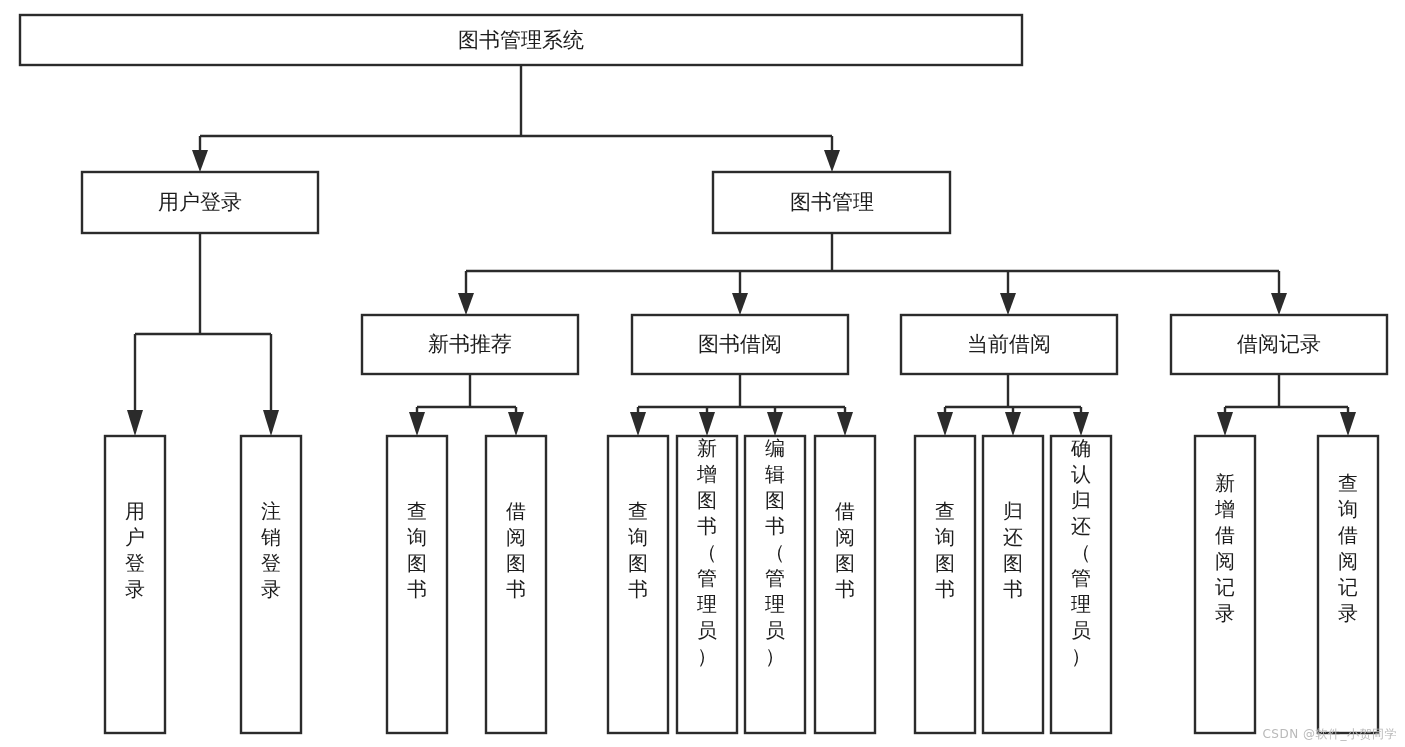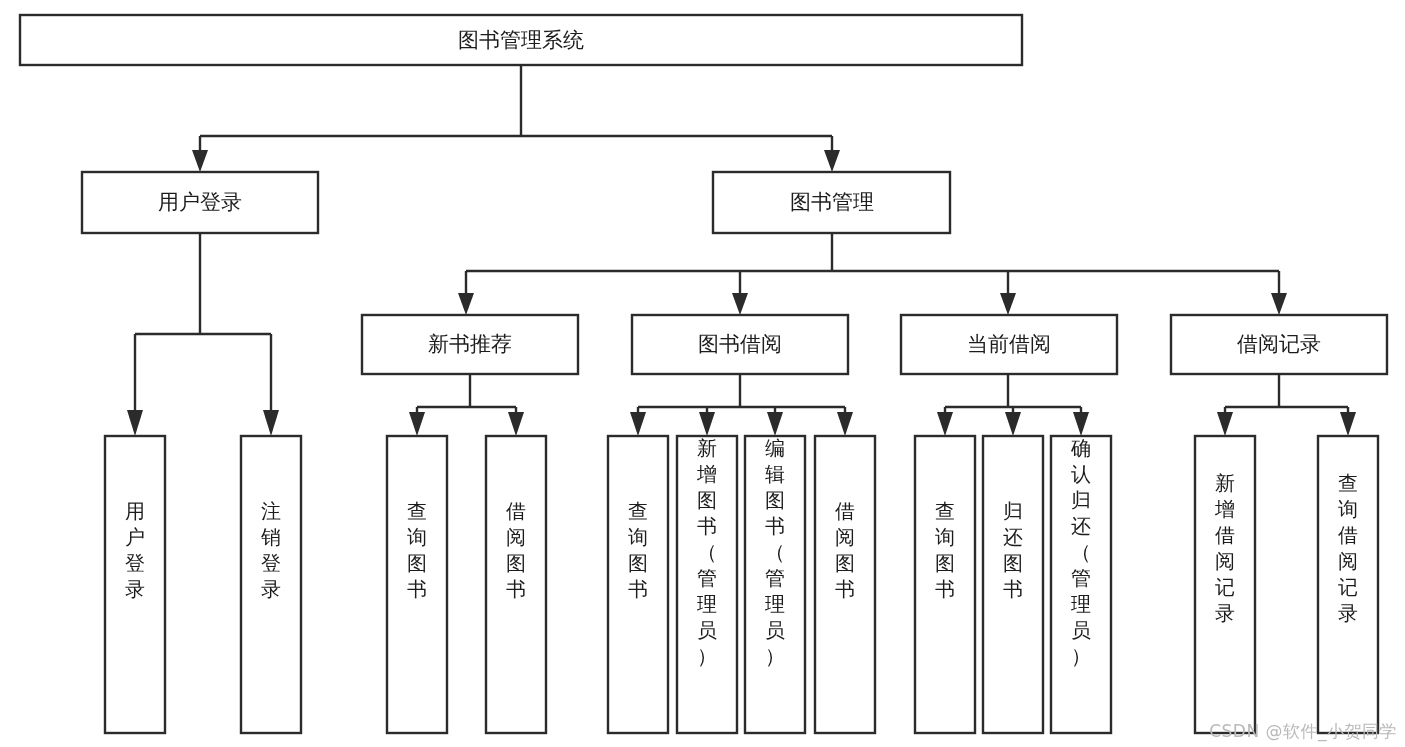--- a/index.html
+++ b/index.html
@@ -52,21 +52,21 @@
     font-family: "DejaVu Sans", "Liberation Sans", sans-serif;
     font-size: 20px;
     fill: #1c1c1c;
     text-anchor: middle;
   }
   .watermark {
     position: absolute;
     right: 8px;
     bottom: 4px;
     font-family: "DejaVu Sans", "Liberation Sans", sans-serif;
-    font-size: 17px;
+    font-size: 12px;
     color: #b9b9b9;
     letter-spacing: 0.5px;
     white-space: nowrap;
     pointer-events: none;
     user-select: none;
   }
 </style>
 </head>
 <body>
 

